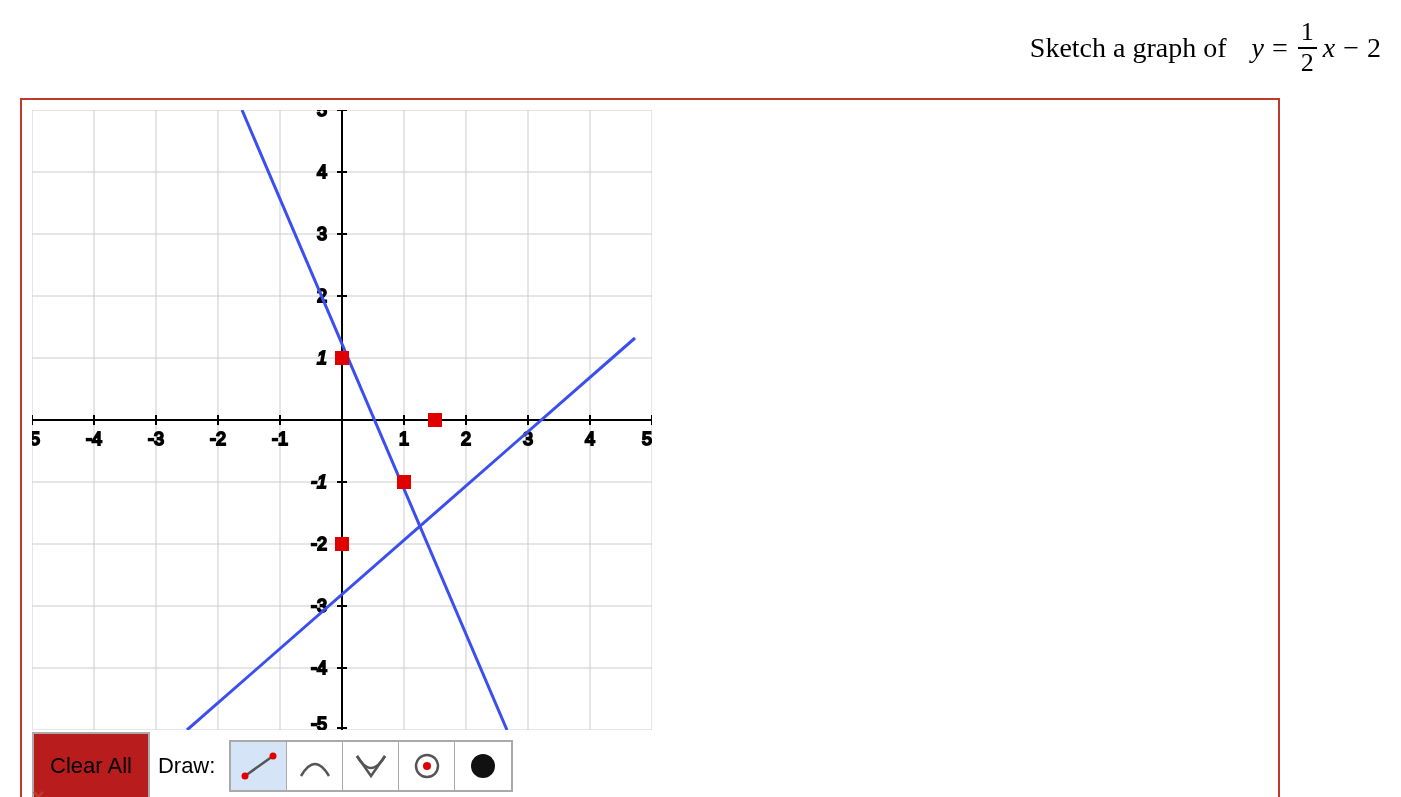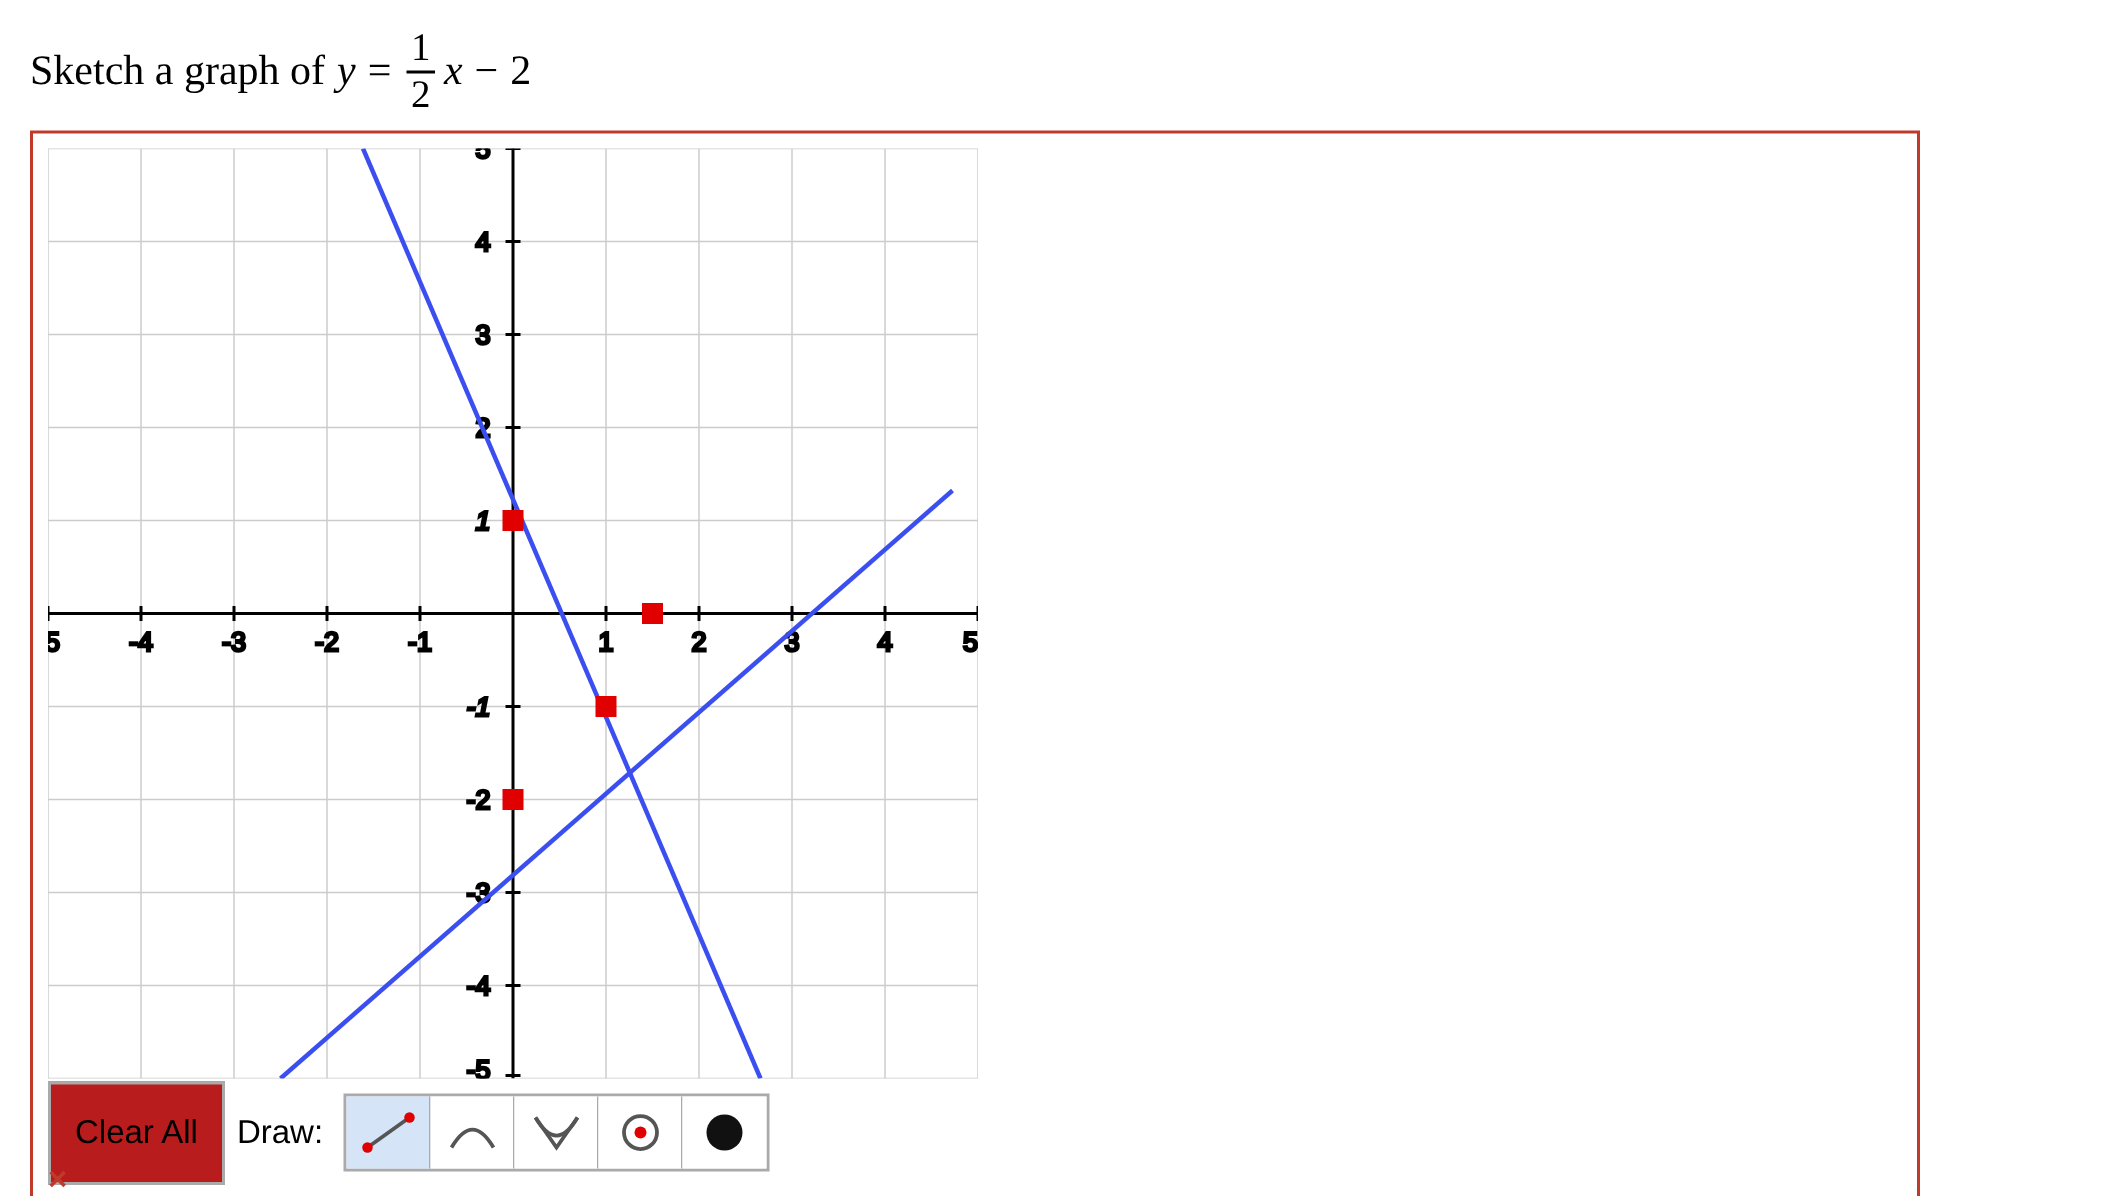--- a/index.html
+++ b/index.html
@@ -13,24 +13,25 @@
 
     .page-wrapper {
       width: 1401px;
       min-height: 797px;
       padding: 18px 20px 10px 20px;
       position: relative;
     }
 
     .problem-title {
       font-size: 28px;
-      margin-bottom: 10px;
+      margin-bottom: 21px;
       display: flex;
       align-items: center;
-      gap: 8px;
+      gap: 25px;
+      justify-content: flex-end;
     }
 
     .fraction {
       display: inline-flex;
       flex-direction: column;
       align-items: center;
       font-size: 26px;
       vertical-align: middle;
       line-height: 1;
       margin: 0 2px;

